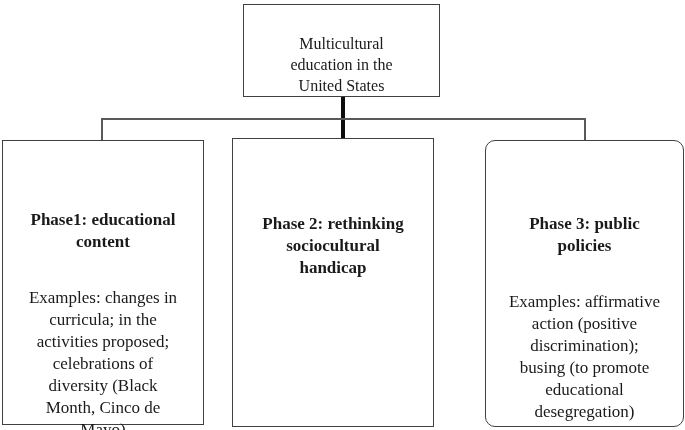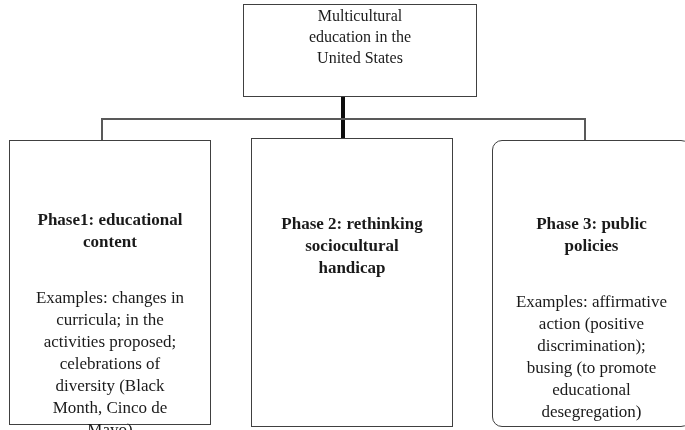--- a/index.html
+++ b/index.html
@@ -22,35 +22,34 @@
   }
   .node {
     position: absolute;
     background: var(--background);
     border: 1px solid var(--border);
     text-align: center;
     white-space: pre-line;
   }
   .node.root {
     left: 243px; top: 4px;
-    width: 234px; height: 93px;
+    width: 197px; height: 93px;
     display: flex;
-    align-items: flex-start;
+    align-items: flex-end;
     justify-content: center;
     font-size: 16px;
     line-height: 21px;
   }
   .node.phase {
     font-size: 17px;
     line-height: 22px;
     padding: 46px 3px 6px 3px;
-    margin-left: 7px;
   }
   .node.phase1 { left: 2px;   top: 140px; width: 202px; height: 285px; }
-  .node.phase2 { left: 244px; top: 138px; width: 202px; height: 289px; padding-top: 52px; }
+  .node.phase2 { left: 232px; top: 138px; width: 202px; height: 289px; padding-top: 52px; }
   .node.phase3 { left: 485px; top: 140px; width: 199px; height: 287px; padding-top: 50px; border-radius: 10px; }
   .heading { font-weight: bold; }
   .body { margin-top: 12px; }
   .line { position: absolute; background: var(--connector); }
   .line.h     { left: 101px; top: 118px; width: 485px; height: 2px; }
   .line.v     { width: 2px; top: 118px; height: 22px; }
   .line.vleft  { left: 101px; }
   .line.vright { left: 584px; }
   .line.trunk { left: 341px; top: 97px; width: 4px; height: 42px; background: var(--trunk); }
 </style>

